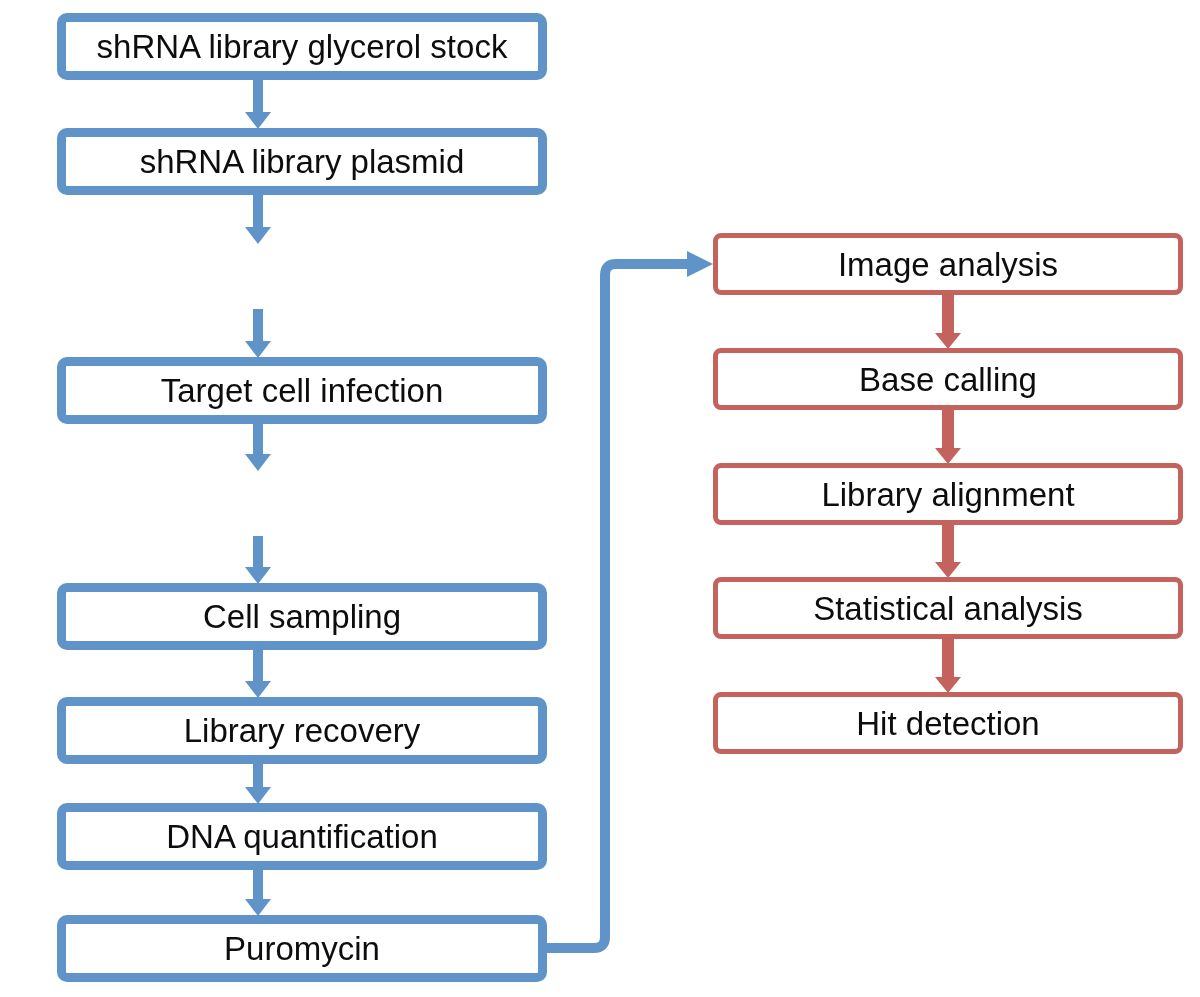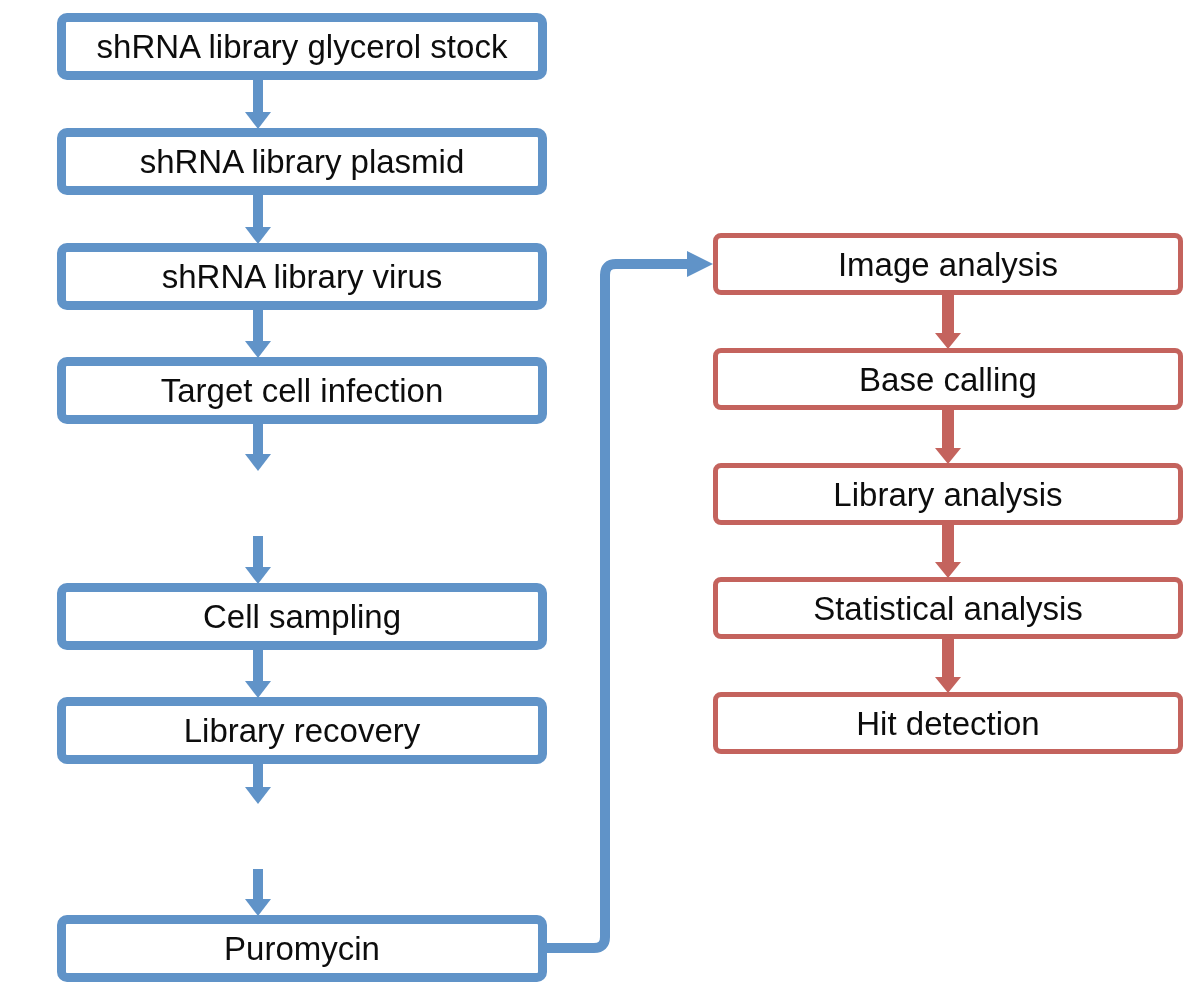--- a/index.html
+++ b/index.html
@@ -106,44 +106,44 @@
       <polygon class="blue-fill" points="687,251 713,264 687,277"></polygon>
     </g>
   </svg>
 
   <div class="step-box blue-box" style="top:13px">
     <span>shRNA library glycerol stock</span>
   </div>
   <div class="step-box blue-box" style="top:128px">
     <span>shRNA library plasmid</span>
   </div>
-  <div class="step-box blue-box" style="top:243px">
-    <span>shRNA library virus</span>
-  </div>
   <div class="step-box blue-box" style="top:357px">
     <span>Target cell infection</span>
   </div>
   <div class="step-box blue-box" style="top:583px">
     <span>Cell sampling</span>
   </div>
   <div class="step-box blue-box" style="top:697px">
     <span>Library recovery</span>
+  </div>
+  <div class="step-box blue-box" style="top:803px">
+    <span>DNA quantification</span>
   </div>
   <div class="step-box blue-box" style="top:915px">
     <span>Puromycin</span>
   </div>
 
   <div class="step-box red-box" style="top:233px">
     <span>Image analysis</span>
   </div>
   <div class="step-box red-box" style="top:348px">
     <span>Base calling</span>
   </div>
   <div class="step-box red-box" style="top:463px">
-    <span>Library analysis</span>
+    <span>Library alignment</span>
   </div>
   <div class="step-box red-box" style="top:577px">
     <span>Statistical analysis</span>
   </div>
   <div class="step-box red-box" style="top:692px">
     <span>Hit detection</span>
   </div>
 
 </div>
 

